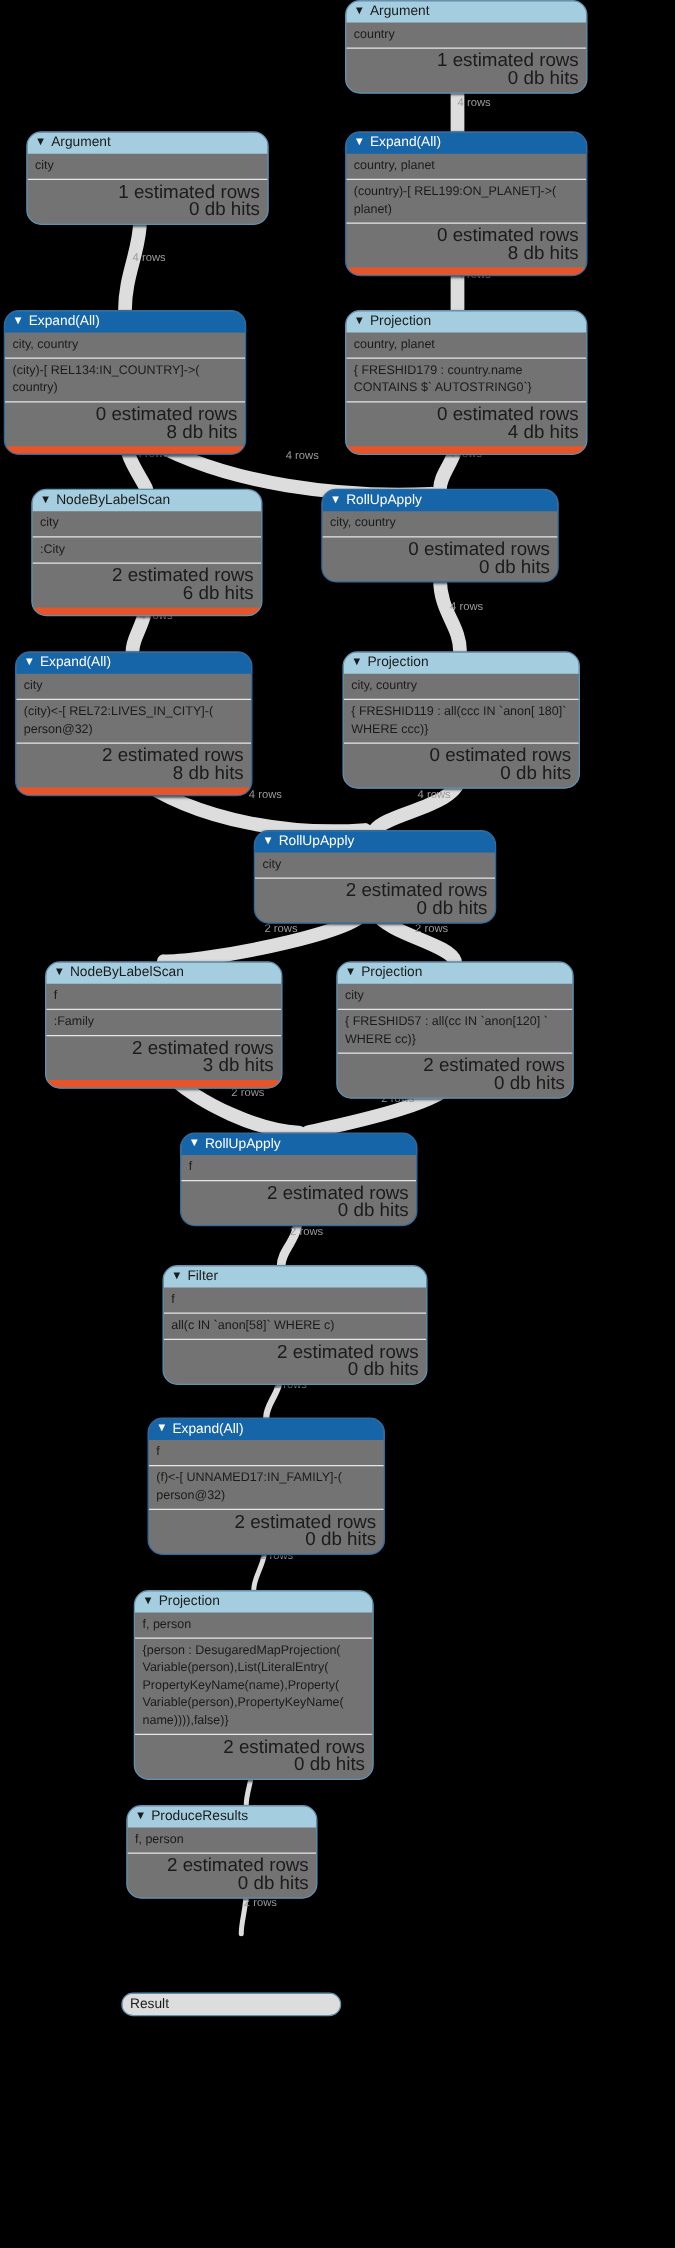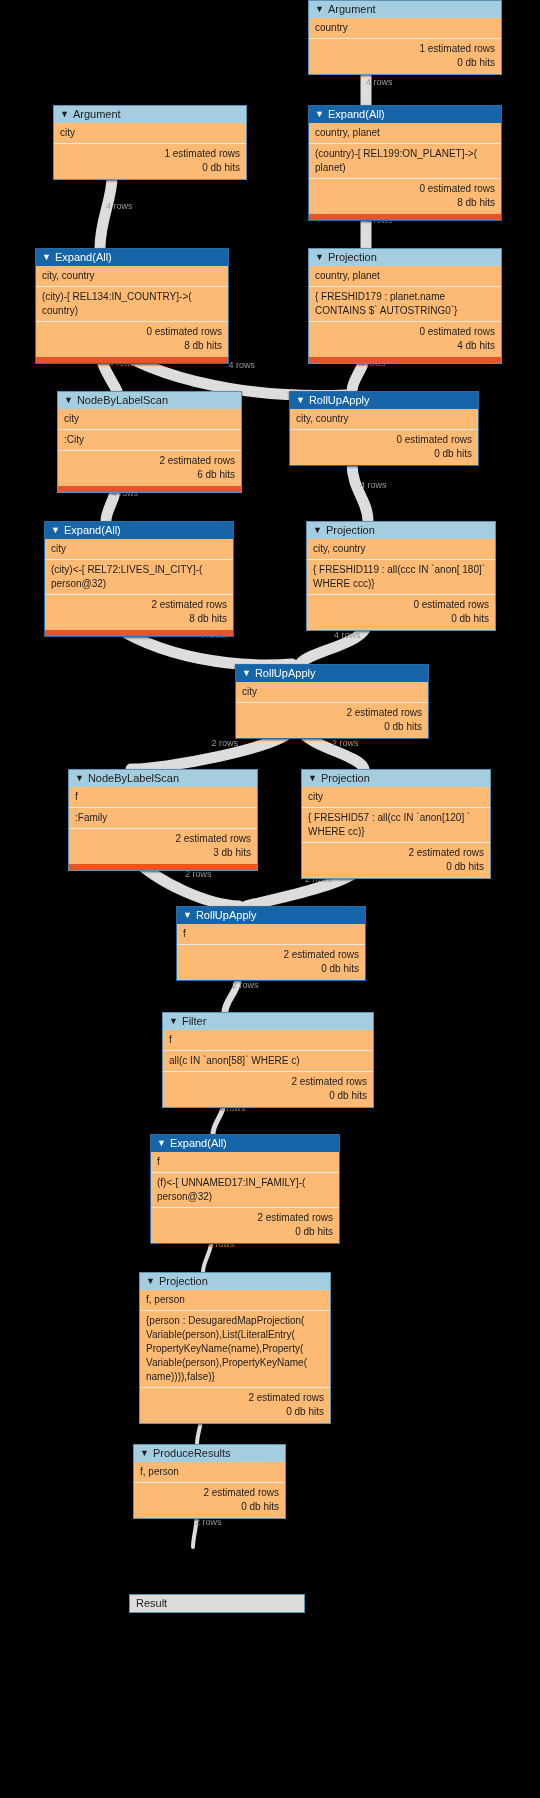--- a/index.html
+++ b/index.html
@@ -26,26 +26,25 @@
     stroke: #DDDDDD;
     stroke-linecap: round;
   }
   .edge-label {
     fill: #9a9a9a;
     font-family: "Liberation Sans", sans-serif;
     font-size: 9px;
   }
   .node {
     position: absolute;
-    background: #fdba74;
-    border-radius: 0;
+    background: #737373;
+    border-radius: 12px;
     box-shadow: 0 1px 2px rgba(0,0,0,0.6);
     overflow: hidden;
     border: 1px solid #2b6ca3;
-    margin-left: 32px;
   }
   .node.light { border: 1px solid #5d93b5; }
   .node-header {
     font-size: 11px;
     line-height: 17px;
     height: 17px;
     padding: 0 6px;
     font-weight: normal;
     white-space: nowrap;
     overflow: hidden;
@@ -65,21 +64,21 @@
     padding: 3px 6px;
     color: #1b1b1b;
     border-top: 1px solid #e6e6e6;
     word-break: break-word;
   }
   .node-row.first { border-top: none; }
   .node-stats {
     border-top: 1px solid #e6e6e6;
     padding: 3px 6px 4px 6px;
     text-align: right;
-    font-size: 10px;
+    font-size: 15px;
     line-height: 14px;
     color: #1b1b1b;
   }
   .bar {
     height: 6px;
     width: 100%;
   }
   .bar.hot { background: #e8542a; }
 </style>
 </head>
@@ -149,21 +148,21 @@
         <div class="node-header hdr-light"><span class="caret">▼</span><span>Argument</span></div>
         <div class="node-row first">city</div>
         <div class="node-stats">
           <div>1 estimated rows</div>
           <div>0 db hits</div>
         </div>
       </div>
       <div class="node light" style="left: 276px; top: 248px; width: 194px;">
         <div class="node-header hdr-light"><span class="caret">▼</span><span>Projection</span></div>
         <div class="node-row first">country, planet</div>
-        <div class="node-row">{ FRESHID179 : planet.name CONTAINS $` AUTOSTRING0`}</div>
+        <div class="node-row">{ FRESHID179 : country.name CONTAINS $` AUTOSTRING0`}</div>
         <div class="node-stats">
           <div>0 estimated rows</div>
           <div>4 db hits</div>
         </div>
         <div class="bar hot" style="background: rgb(232, 84, 42);"></div>
       </div>
       <div class="node" style="left: 3px; top: 248px; width: 194px;">
         <div class="node-header hdr-dark"><span class="caret">▼</span><span>Expand(All)</span></div>
         <div class="node-row first">city, country</div>
         <div class="node-row">(city)-[ REL134:IN_COUNTRY]-&gt;( country)</div>

